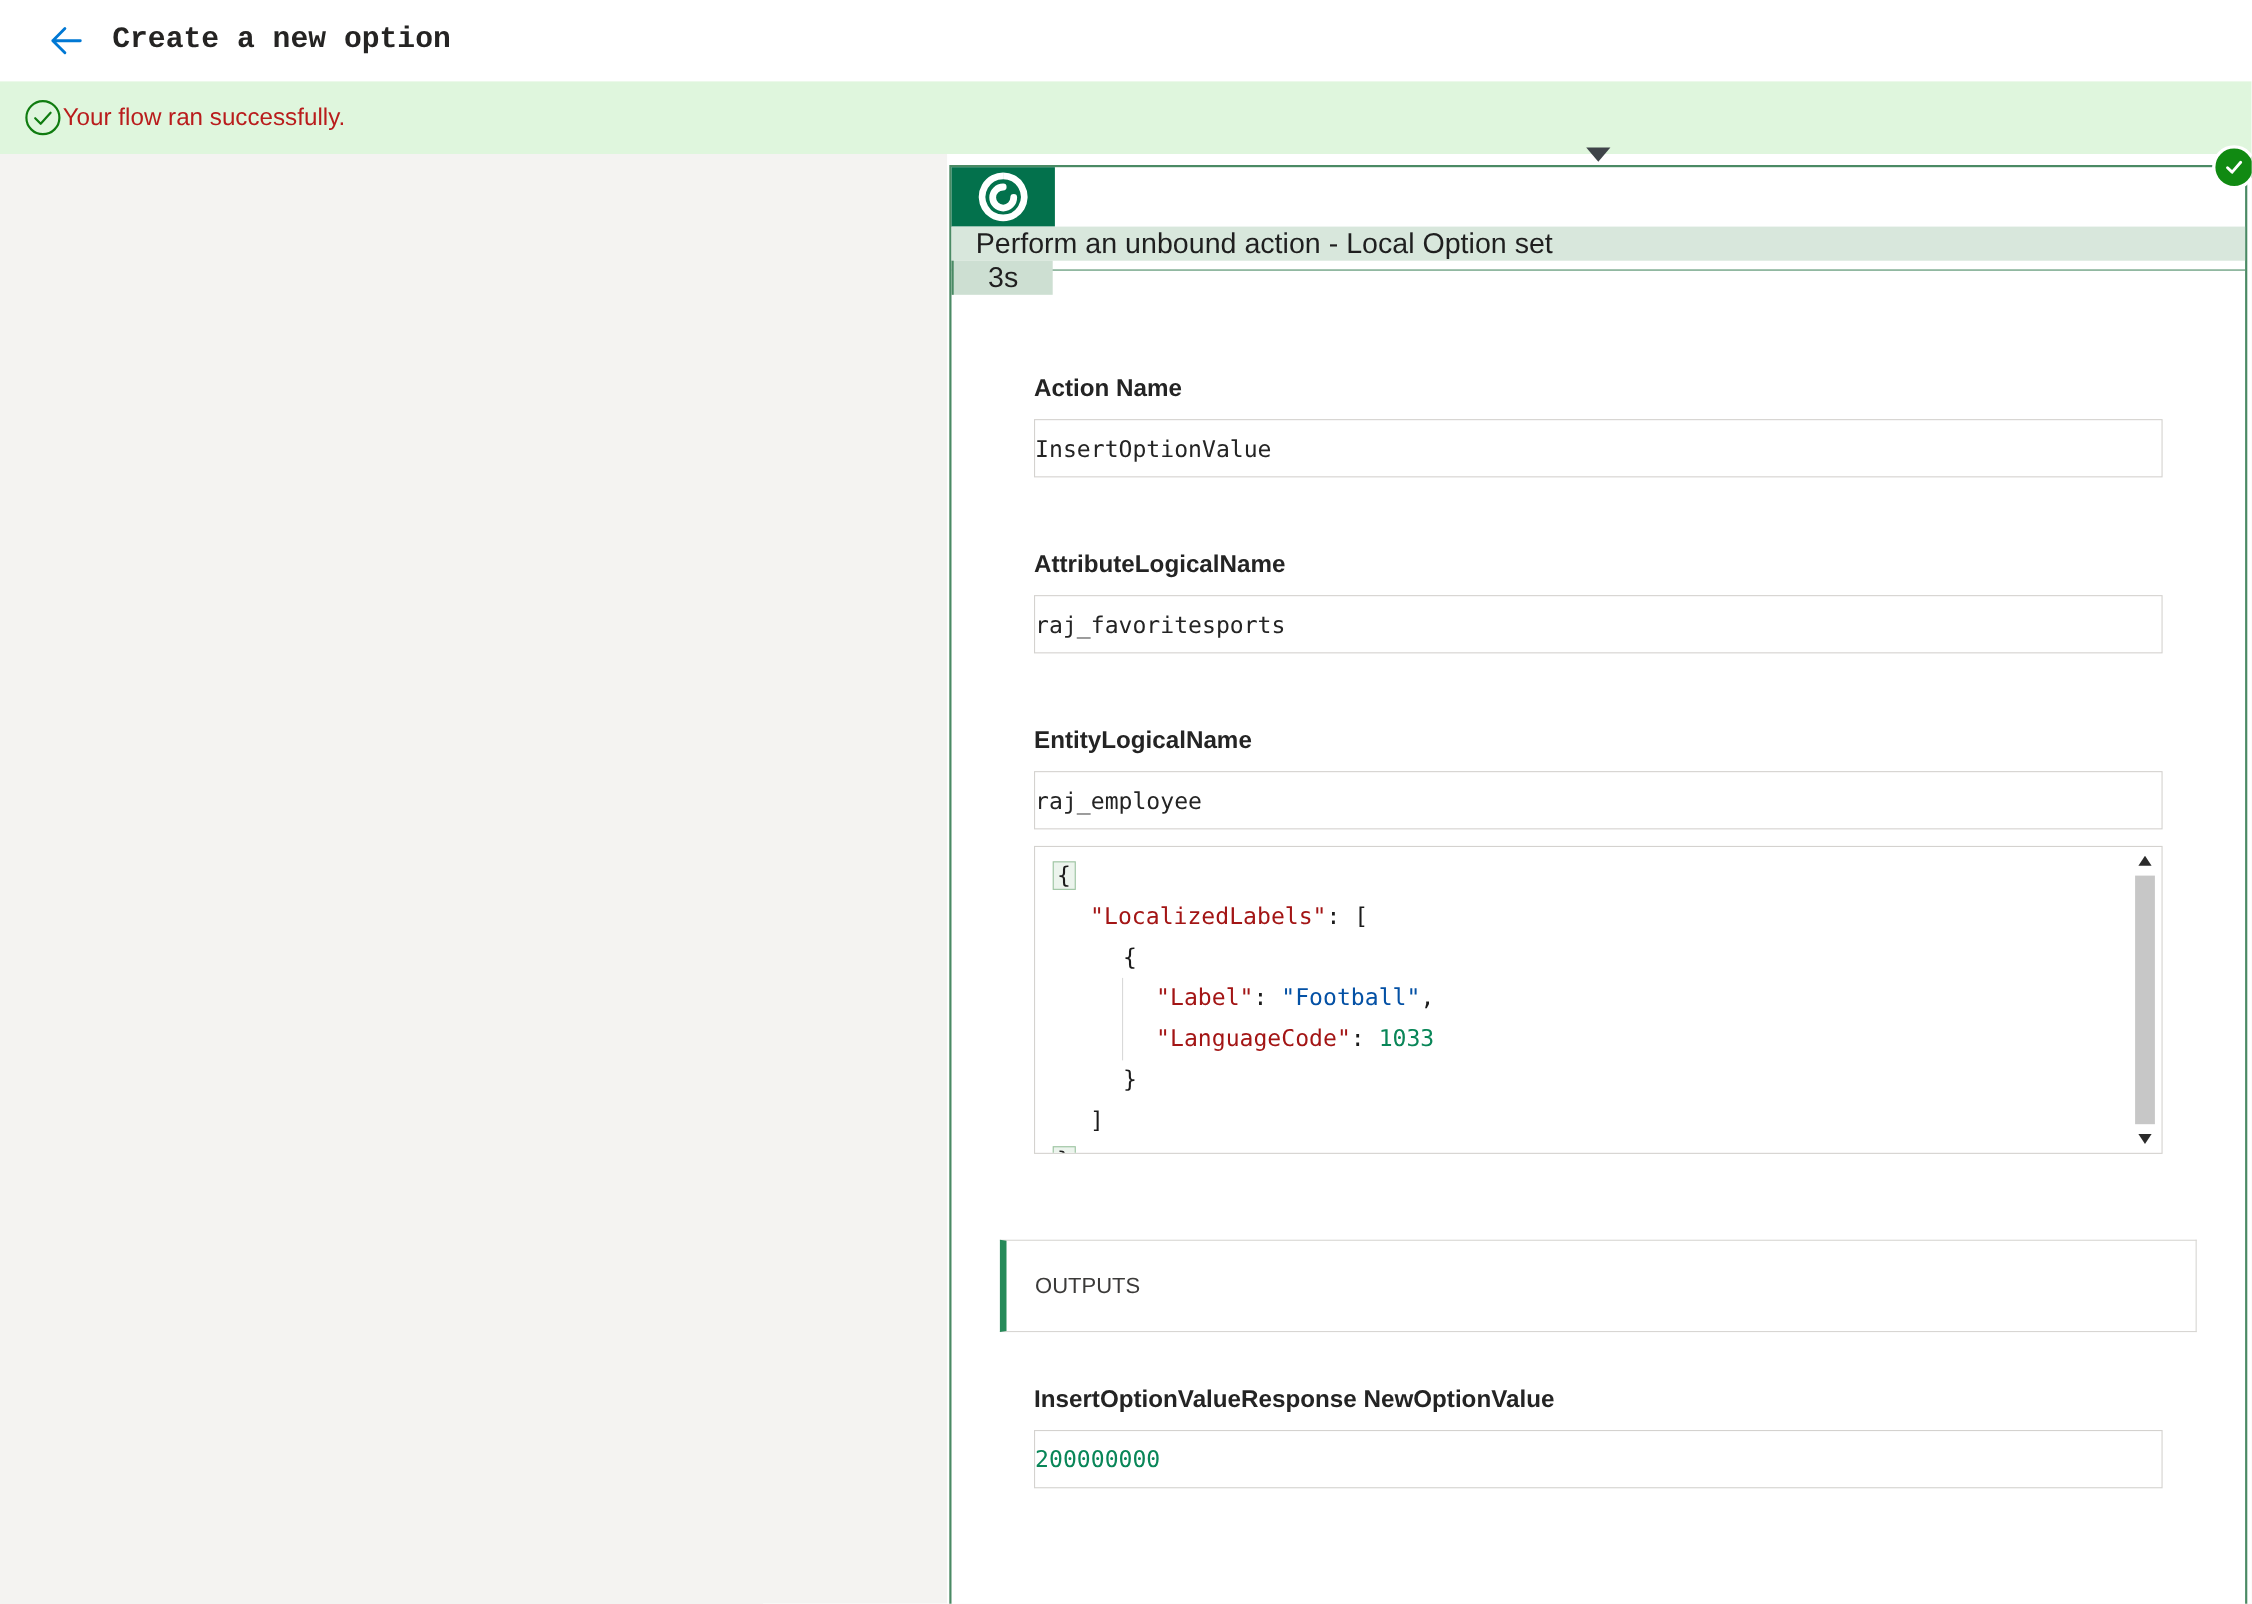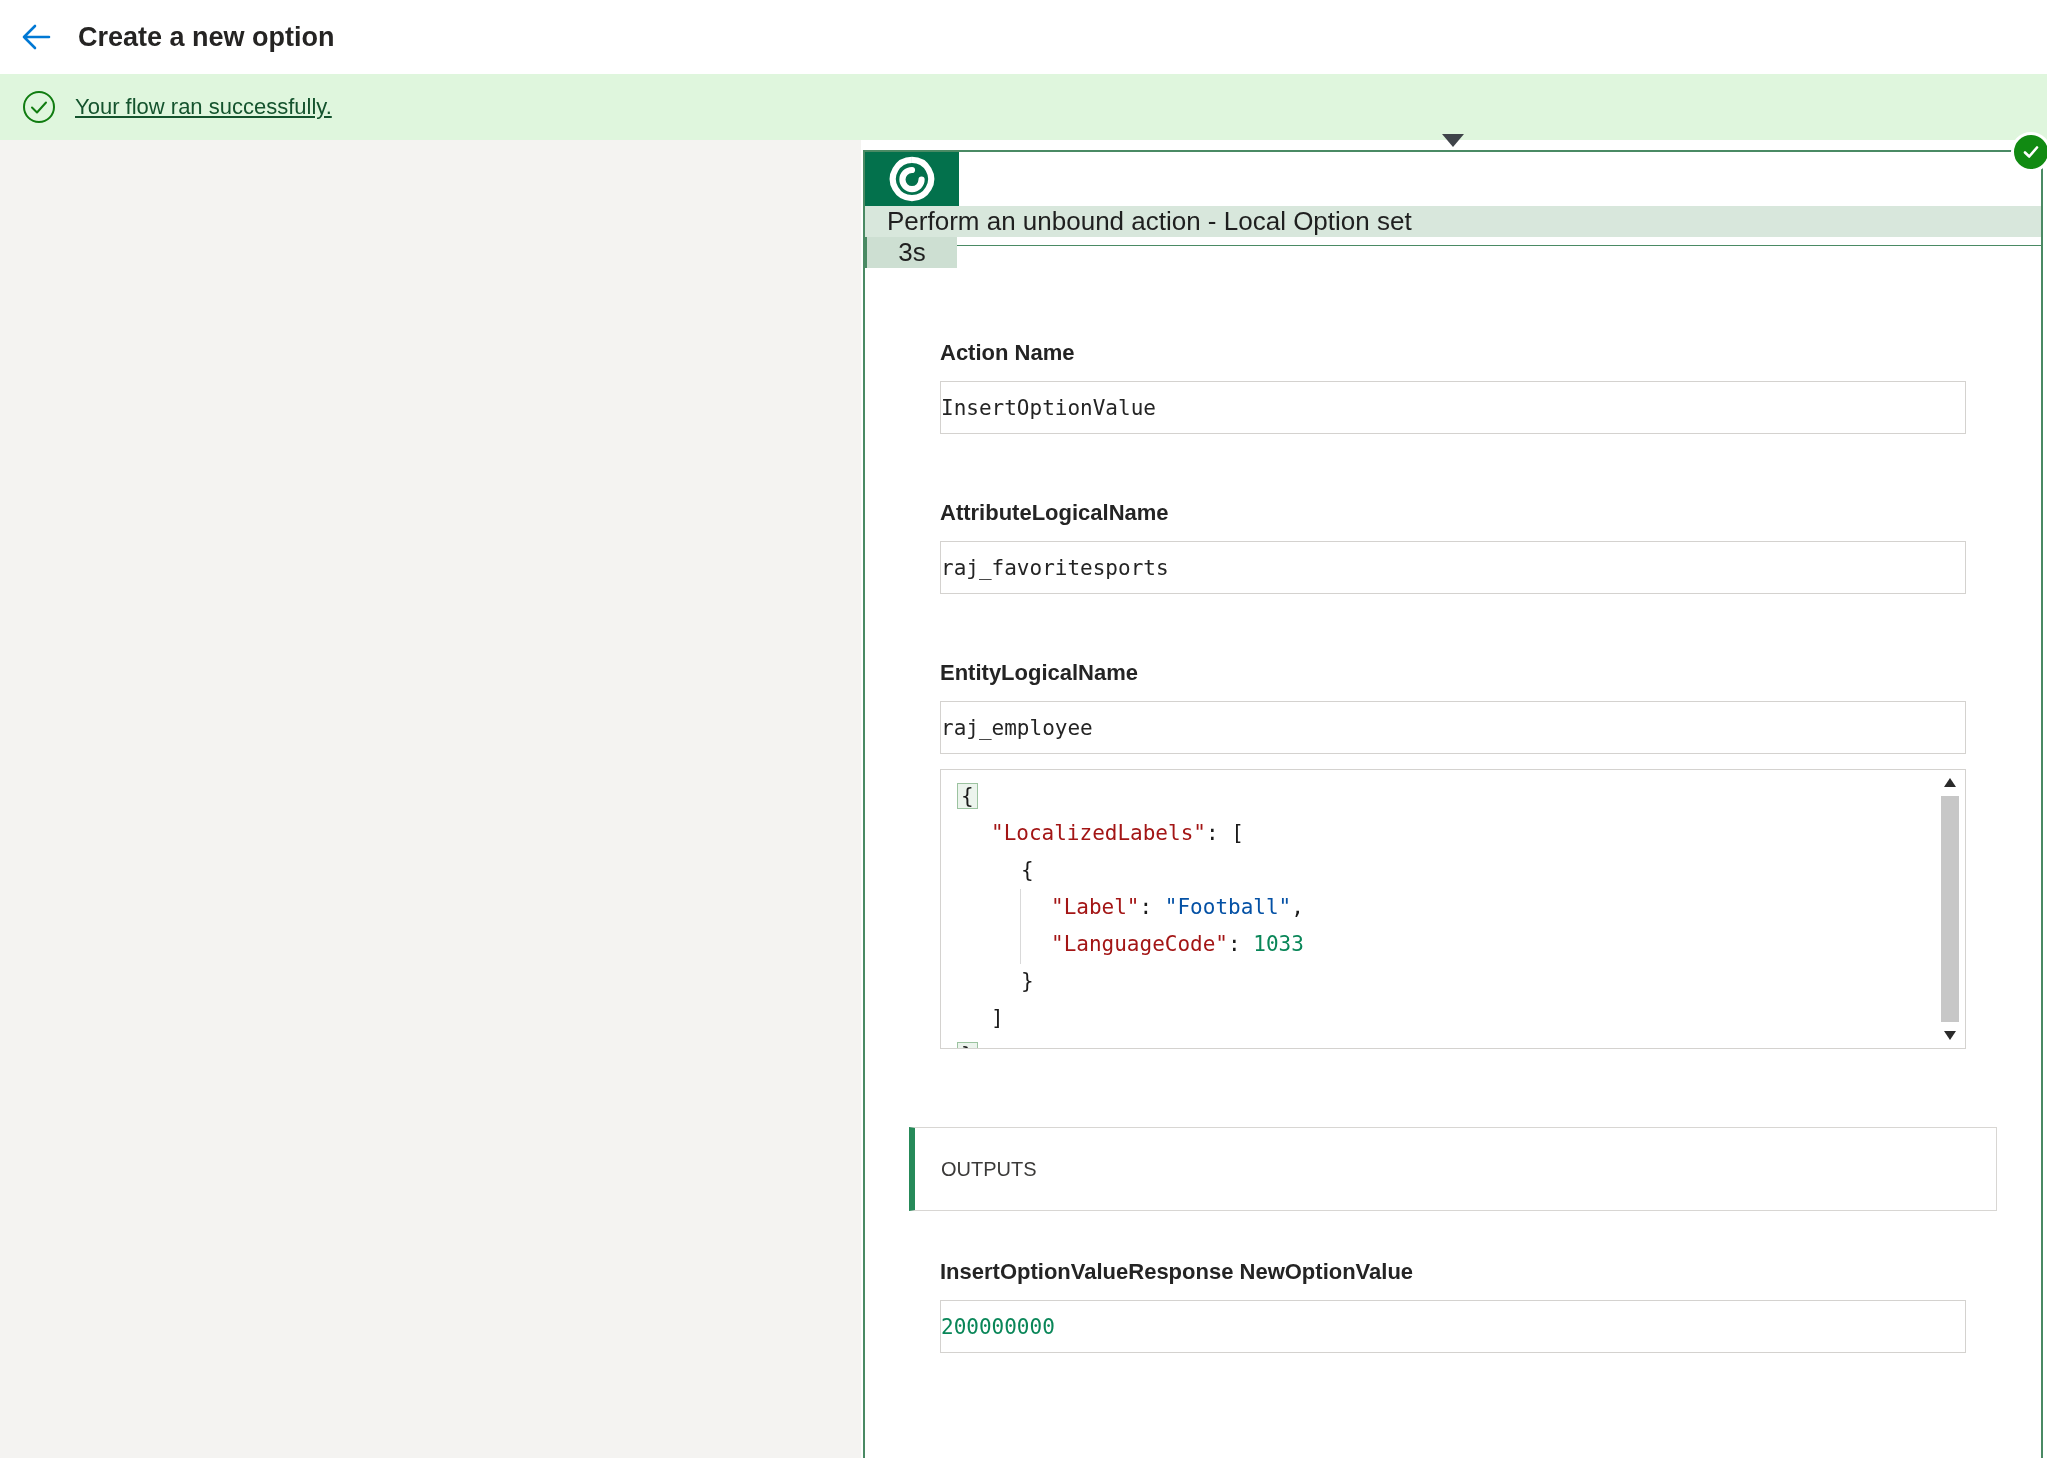--- a/index.html
+++ b/index.html
@@ -7,31 +7,31 @@
   body {
     position: relative;
     font-family: "Liberation Sans", "DejaVu Sans", sans-serif;
     background: #ffffff;
     color: #242424;
   }
 
   
   .topbar {
     position: absolute; top: 0; left: 0; width: 100%; height: 74px;
-    background: #ffffff; display: flex; align-items: center; padding-left: 16px;
+    background: #ffffff; display: flex; align-items: center; padding-left: 40px; font-family: Liberation Mono, monospace;
   }
   .back-btn { width: 40px; height: 40px; display: flex; align-items: center; justify-content: center; cursor: pointer; }
   .topbar-title { margin-left: 22px; font-size: 27px; font-weight: 600; color: #252423; }
 
   
   .banner {
     position: absolute; top: 74px; left: 0; width: 100%; height: 66px;
     background: #dff6dd; display: flex; align-items: center; padding-left: 21px;
   }
-  .banner-text { margin-left: 18px; font-size: 22px; color: #14532d; text-decoration: underline; }
+  .banner-text { font-size: 22px; color: #b91c1c; }
 
   
   .main-bg {
     position: absolute; top: 140px; left: 0; width: 100%; height: 1318px;
     background: #f4f3f1;
   }
   .run-panel {
     position: absolute; top: 140px; left: 861px; right: 0; bottom: 0;
     background: #ffffff;
   }

